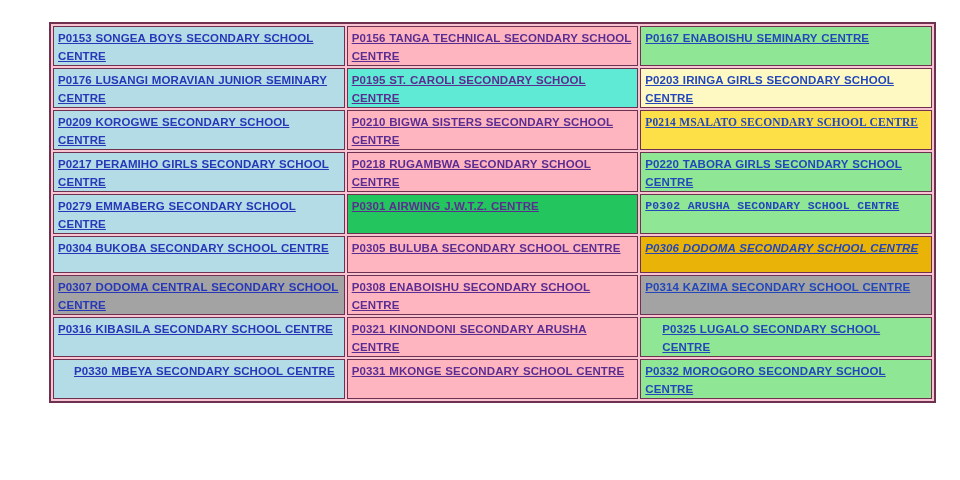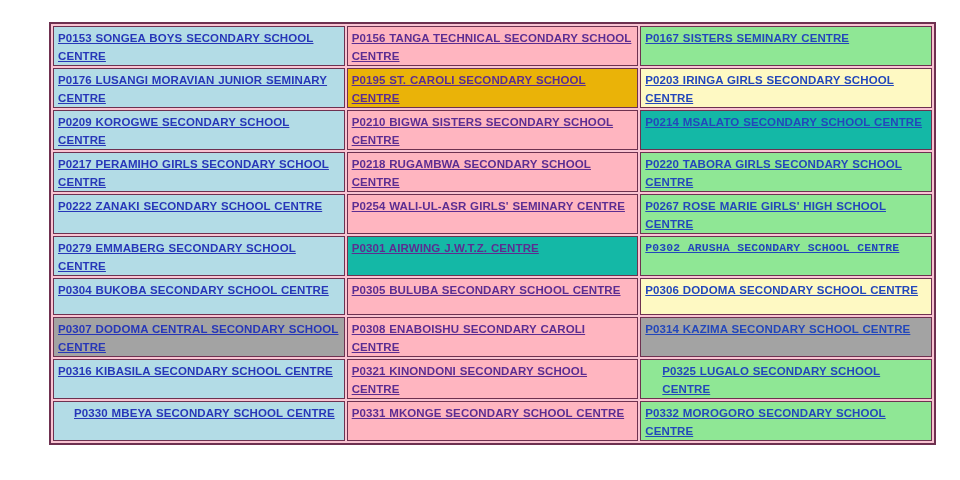--- a/index.html
+++ b/index.html
@@ -43,60 +43,55 @@
 </style>
 </head>
 <body>
 
 <div class="table-wrap">
   <table class="centres">
     <tbody>
         <tr>
           <td style="background: rgb(179, 220, 230);"><a style="color: rgb(39, 55, 184);">P0153 SONGEA BOYS SECONDARY SCHOOL CENTRE</a></td>
           <td style="background: rgb(255, 181, 192);"><a style="color: rgb(92, 45, 145);">P0156 TANGA TECHNICAL SECONDARY SCHOOL CENTRE</a></td>
-          <td style="background: rgb(143, 231, 149);"><a style="color: rgb(35, 71, 187);">P0167 SISTERS SEMINARY CENTRE</a></td>
+          <td style="background: rgb(143, 231, 149);"><a style="color: rgb(35, 71, 187);">P0167 ENABOISHU SEMINARY CENTRE</a></td>
         </tr>
         <tr>
           <td style="background: rgb(179, 220, 230);"><a style="color: rgb(39, 55, 184);">P0176 LUSANGI MORAVIAN JUNIOR SEMINARY CENTRE</a></td>
-          <td style="background: #eab308;"><a style="color: rgb(92, 45, 145);">P0195 ST. CAROLI SECONDARY SCHOOL CENTRE</a></td>
+          <td style="background: #5eead4;"><a style="color: rgb(92, 45, 145);">P0195 ST. CAROLI SECONDARY SCHOOL CENTRE</a></td>
           <td style="background: #fef9c3;"><a style="color: rgb(35, 71, 187);">P0203 IRINGA GIRLS SECONDARY SCHOOL CENTRE</a></td>
         </tr>
         <tr>
           <td style="background: rgb(179, 220, 230);"><a style="color: rgb(39, 55, 184);">P0209 KOROGWE SECONDARY SCHOOL CENTRE</a></td>
           <td style="background: rgb(255, 181, 192);"><a style="color: rgb(92, 45, 145);">P0210 BIGWA SISTERS SECONDARY SCHOOL CENTRE</a></td>
-          <td style="background: #14b8a6;"><a style="color: rgb(35, 71, 187);">P0214 MSALATO SECONDARY SCHOOL CENTRE</a></td>
+          <td style="background: #fde047; font-family: Liberation Serif, serif;"><a style="color: rgb(35, 71, 187);">P0214 MSALATO SECONDARY SCHOOL CENTRE</a></td>
         </tr>
         <tr>
           <td style="background: rgb(179, 220, 230);"><a style="color: rgb(39, 55, 184);">P0217 PERAMIHO GIRLS SECONDARY SCHOOL CENTRE</a></td>
           <td style="background: rgb(255, 181, 192);"><a style="color: rgb(92, 45, 145);">P0218 RUGAMBWA SECONDARY SCHOOL CENTRE</a></td>
           <td style="background: rgb(143, 231, 149);"><a style="color: rgb(35, 71, 187);">P0220 TABORA GIRLS SECONDARY SCHOOL CENTRE</a></td>
         </tr>
         <tr>
-          <td style="background: rgb(179, 220, 230);"><a style="color: rgb(39, 55, 184);">P0222 ZANAKI SECONDARY SCHOOL CENTRE</a></td>
-          <td style="background: rgb(255, 181, 192);"><a style="color: rgb(92, 45, 145);">P0254 WALI-UL-ASR GIRLS' SEMINARY CENTRE</a></td>
-          <td style="background: rgb(143, 231, 149);"><a style="color: rgb(35, 71, 187);">P0267 ROSE MARIE GIRLS' HIGH SCHOOL CENTRE</a></td>
-        </tr>
-        <tr>
           <td style="background: rgb(179, 220, 230);"><a style="color: rgb(39, 55, 184);">P0279 EMMABERG SECONDARY SCHOOL CENTRE</a></td>
-          <td style="background: #14b8a6;"><a style="color: rgb(92, 45, 145);">P0301 AIRWING J.W.T.Z. CENTRE</a></td>
+          <td style="background: #22c55e;"><a style="color: rgb(92, 45, 145);">P0301 AIRWING J.W.T.Z. CENTRE</a></td>
           <td style="background: rgb(143, 231, 149); font-family: Liberation Mono, monospace;"><a style="color: rgb(35, 71, 187);">P0302 ARUSHA SECONDARY SCHOOL CENTRE</a></td>
         </tr>
         <tr>
           <td style="background: rgb(179, 220, 230);"><a style="color: rgb(39, 55, 184);">P0304 BUKOBA SECONDARY SCHOOL CENTRE</a></td>
           <td style="background: rgb(255, 181, 192);"><a style="color: rgb(92, 45, 145);">P0305 BULUBA SECONDARY SCHOOL CENTRE</a></td>
-          <td style="background: #fef9c3;"><a style="color: rgb(35, 71, 187);">P0306 DODOMA SECONDARY SCHOOL CENTRE</a></td>
+          <td style="background: #eab308; font-style: italic;"><a style="color: rgb(35, 71, 187);">P0306 DODOMA SECONDARY SCHOOL CENTRE</a></td>
         </tr>
         <tr>
           <td style="background: #a3a3a3;"><a style="color: rgb(39, 55, 184);">P0307 DODOMA CENTRAL SECONDARY SCHOOL CENTRE</a></td>
-          <td style="background: rgb(255, 181, 192);"><a style="color: rgb(92, 45, 145);">P0308 ENABOISHU SECONDARY CAROLI CENTRE</a></td>
+          <td style="background: rgb(255, 181, 192);"><a style="color: rgb(92, 45, 145);">P0308 ENABOISHU SECONDARY SCHOOL CENTRE</a></td>
           <td style="background: #a3a3a3;"><a style="color: rgb(35, 71, 187);">P0314 KAZIMA SECONDARY SCHOOL CENTRE</a></td>
         </tr>
         <tr>
           <td style="background: rgb(179, 220, 230);"><a style="color: rgb(39, 55, 184); margin-top: 28px;">P0316 KIBASILA SECONDARY SCHOOL CENTRE</a></td>
-          <td style="background: rgb(255, 181, 192);"><a style="color: rgb(92, 45, 145);">P0321 KINONDONI SECONDARY SCHOOL CENTRE</a></td>
+          <td style="background: rgb(255, 181, 192);"><a style="color: rgb(92, 45, 145);">P0321 KINONDONI SECONDARY ARUSHA CENTRE</a></td>
           <td style="background: rgb(143, 231, 149); padding-left: 21px;"><a style="color: rgb(35, 71, 187);">P0325 LUGALO SECONDARY SCHOOL CENTRE</a></td>
         </tr>
         <tr>
           <td style="background: rgb(179, 220, 230);"><a style="color: rgb(39, 55, 184); padding-left: 16px;">P0330 MBEYA SECONDARY SCHOOL CENTRE</a></td>
           <td style="background: rgb(255, 181, 192);"><a style="color: rgb(92, 45, 145);">P0331 MKONGE SECONDARY SCHOOL CENTRE</a></td>
           <td style="background: rgb(143, 231, 149);"><a style="color: rgb(35, 71, 187);">P0332 MOROGORO SECONDARY SCHOOL CENTRE</a></td>
         </tr>
       </tbody>
   </table>
 </div>

